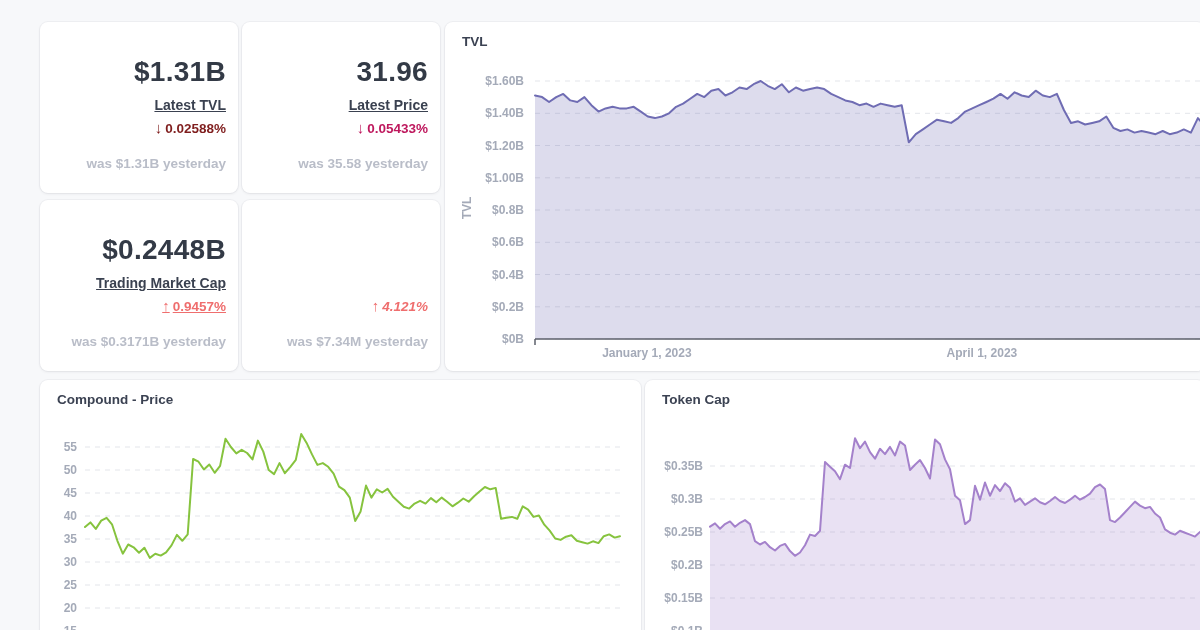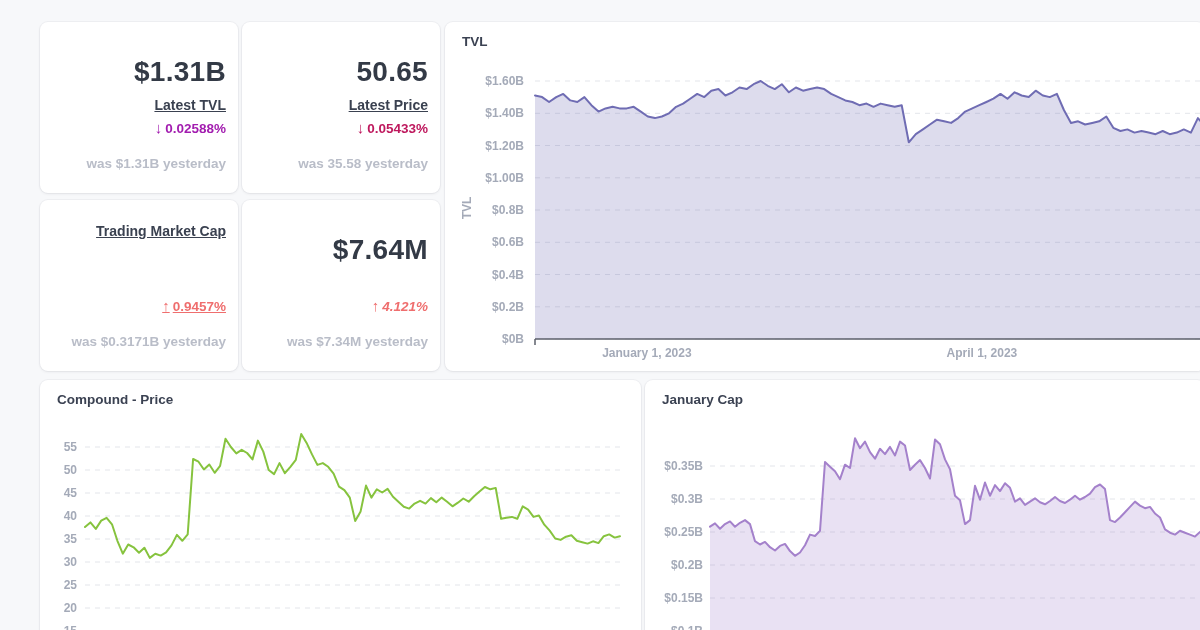--- a/index.html
+++ b/index.html
@@ -31,39 +31,39 @@
   .chart-title{position:absolute;left:17px;top:12px;font-size:13.5px;font-weight:bold;color:#3b4252;z-index:2;}
   .chart-svg{position:absolute;left:0;top:0;}
   .chart-svg text{font-family:"Liberation Sans", sans-serif;font-size:12px;font-weight:bold;fill:#a4aab8;}
 </style>
 </head>
 <body>
 
 <div class="panel stat-card" id="card1">
   <div class="stat-value">$1.31B</div>
   <div class="stat-label">Latest TVL</div>
-  <div class="stat-change" style="color: #a21caf;"><span class="arrow">↓</span><span>0.02588%</span></div>
+  <div class="stat-change" style="color: #7f1d1d;"><span class="arrow">↓</span><span>0.02588%</span></div>
   <div class="stat-prev">was $1.31B yesterday</div>
 </div>
 
 <div class="panel stat-card" id="card2">
-  <div class="stat-value">50.65</div>
+  <div class="stat-value">31.96</div>
   <div class="stat-label">Latest Price</div>
   <div class="stat-change" style="color: #be185d;"><span class="arrow">↓</span><span>0.05433%</span></div>
   <div class="stat-prev">was 35.58 yesterday</div>
 </div>
 
 <div class="panel stat-card" id="card3">
+  <div class="stat-value">$0.2448B</div>
   <div class="stat-label">Trading Market Cap</div>
   <div class="stat-change" style="color: rgb(239, 110, 110); text-decoration: underline;"><span class="arrow">↑</span><span>0.9457%</span></div>
   <div class="stat-prev">was $0.3171B yesterday</div>
 </div>
 
 <div class="panel stat-card" id="card4">
-  <div class="stat-value">$7.64M</div>
   <div class="stat-change" style="color: rgb(239, 110, 110); font-style: italic;"><span class="arrow">↑</span><span>4.121%</span></div>
   <div class="stat-prev">was $7.34M yesterday</div>
 </div>
 
 <div class="panel" id="tvl-panel">
   <div class="chart-title">TVL</div>
   <svg class="chart-svg" width="760" height="349">
       <g>
         <line x1="90" x2="760" y1="59.0" y2="59.0" stroke="#e3e5ea" stroke-width="1" stroke-dasharray="5 5"></line>
         <line x1="90" x2="760" y1="91.3" y2="91.3" stroke="#e3e5ea" stroke-width="1" stroke-dasharray="5 5"></line>
@@ -119,21 +119,21 @@
         <text x="37" y="186.0" text-anchor="end">30</text>
         <text x="37" y="209.0" text-anchor="end">25</text>
         <text x="37" y="232.0" text-anchor="end">20</text>
         <text x="37" y="255.0" text-anchor="end">15</text>
       </g>
       <polyline points="45.0,147.0 50.4,142.4 55.8,148.9 61.2,140.6 66.6,137.8 72.0,144.3 77.4,160.8 82.8,173.7 88.2,164.5 93.6,167.3 99.0,172.8 104.4,167.7 109.8,177.9 115.3,173.7 120.7,175.6 126.1,172.3 131.5,165.4 136.9,154.9 142.3,160.8 147.7,154.4 153.1,79.0 158.5,81.7 163.9,89.5 169.3,84.5 174.7,92.8 180.1,85.9 185.5,58.7 190.9,67.0 196.3,73.4 201.7,69.8 207.1,73.0 212.5,79.4 217.9,60.6 223.3,71.6 228.7,90.0 234.1,94.1 239.5,83.1 244.9,93.2 250.4,86.8 255.8,79.9 261.2,54.1 266.6,62.9 272.0,74.4 277.4,84.9 282.8,83.1 288.2,86.8 293.6,93.7 299.0,106.6 304.4,110.2 309.8,117.6 315.2,141.1 320.6,131.4 326.0,105.6 331.4,117.6 336.8,109.3 342.2,112.5 347.6,108.9 353.0,116.7 358.4,121.7 363.8,126.8 369.2,128.6 374.6,123.6 380.1,120.8 385.5,123.6 390.9,118.1 396.3,122.2 401.7,117.6 407.1,121.7 412.5,126.3 417.9,122.7 423.3,118.5 428.7,121.7 434.1,116.2 439.5,111.6 444.9,107.0 450.3,109.3 455.7,107.9 461.1,138.8 466.5,137.8 471.9,136.9 477.3,138.8 482.7,126.3 488.1,129.6 493.5,136.9 498.9,135.5 504.3,144.7 509.7,150.7 515.2,158.5 520.6,159.9 526.0,156.7 531.4,155.3 536.8,160.8 542.2,162.2 547.6,163.6 553.0,161.3 558.4,163.1 563.8,156.2 569.2,154.4 574.6,157.6 580.0,156.2" fill="none" stroke="#86c33e" stroke-width="2" stroke-linejoin="round" stroke-linecap="round"></polyline>
     </svg>
 </div>
 
 <div class="panel" id="mcap-panel">
-  <div class="chart-title">January Cap</div>
+  <div class="chart-title">Token Cap</div>
   <svg class="chart-svg" width="560" height="300">
       <g>
         <line x1="65" x2="560" y1="86.0" y2="86.0" stroke="#e3e5ea" stroke-width="1" stroke-dasharray="5 5"></line>
         <line x1="65" x2="560" y1="119.0" y2="119.0" stroke="#e3e5ea" stroke-width="1" stroke-dasharray="5 5"></line>
         <line x1="65" x2="560" y1="152.0" y2="152.0" stroke="#e3e5ea" stroke-width="1" stroke-dasharray="5 5"></line>
         <line x1="65" x2="560" y1="185.0" y2="185.0" stroke="#e3e5ea" stroke-width="1" stroke-dasharray="5 5"></line>
         <line x1="65" x2="560" y1="218.0" y2="218.0" stroke="#e3e5ea" stroke-width="1" stroke-dasharray="5 5"></line>
         <line x1="65" x2="560" y1="251.0" y2="251.0" stroke="#e3e5ea" stroke-width="1" stroke-dasharray="5 5"></line>
       </g>
       <g>

